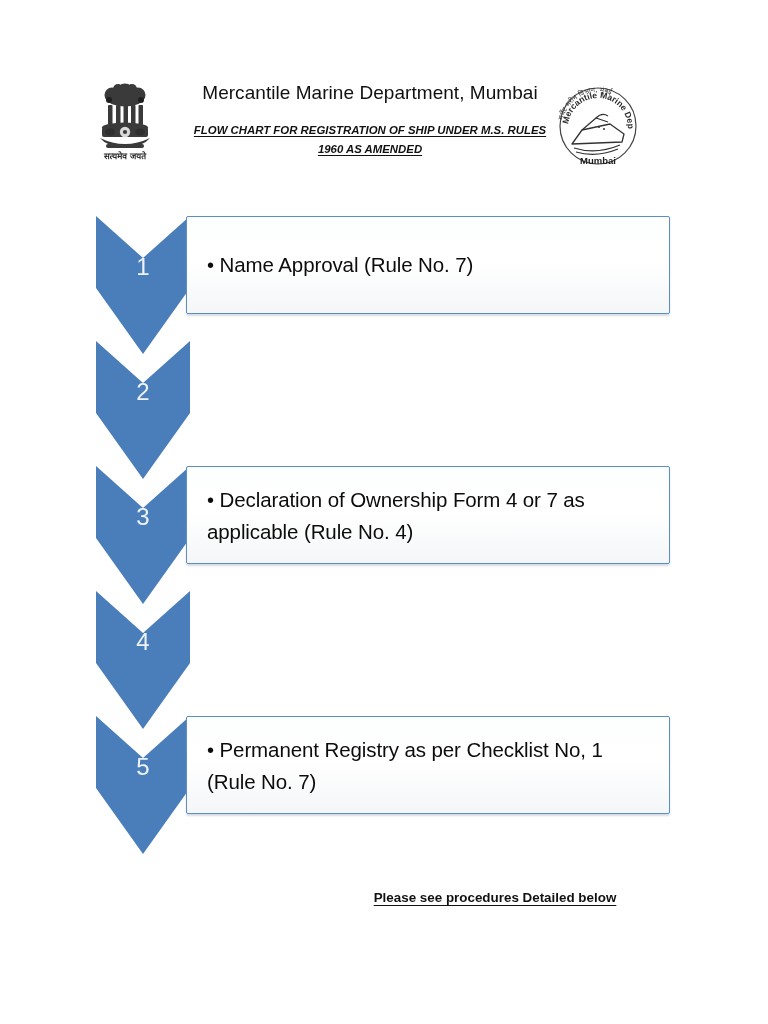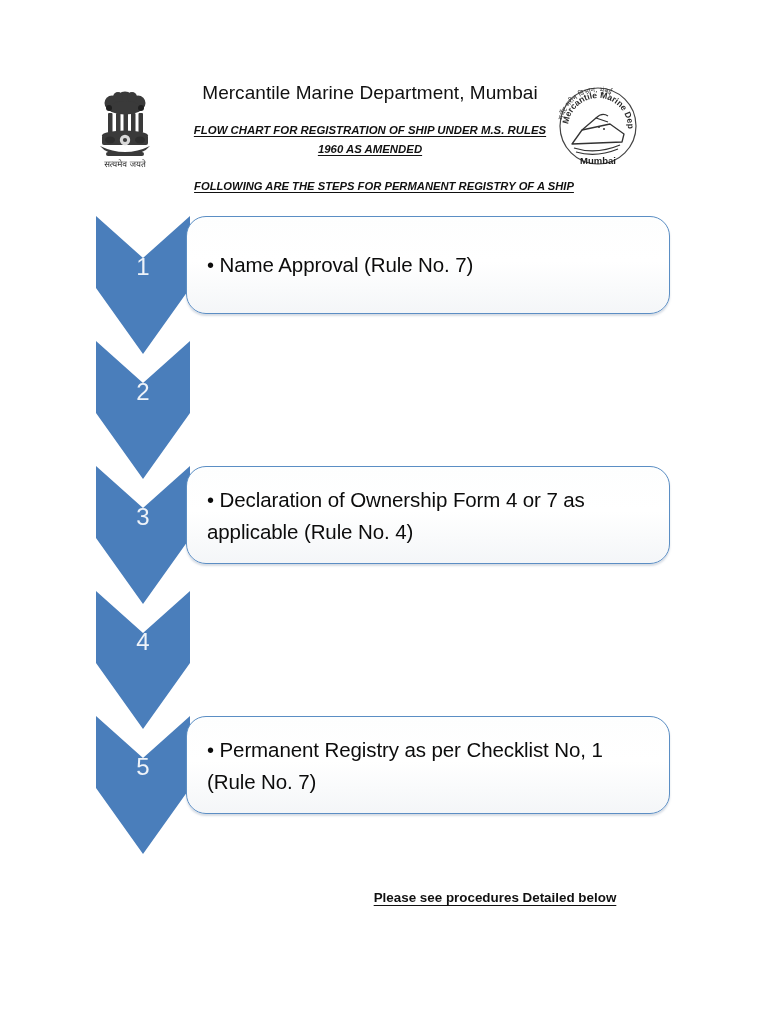--- a/index.html
+++ b/index.html
@@ -29,23 +29,24 @@
     position: absolute;
     left: 0;
     top: 74px;
     width: 768px;
     height: 130px;
   }
 
   .emblem-left {
     position: absolute;
     left: 96px;
-    top: 14px;
+    top: 6px;
     width: 58px;
     height: 84px;
+    font-weight: bold;
   }
   .emblem-left svg { display: block; }
 
   .emblem-right {
     position: absolute;
     left: 552px;
     top: 4px;
     width: 92px;
     height: 92px;
   }
@@ -140,21 +141,21 @@
   }
 
   .card {
     position: absolute;
     left: 186px;
     top: 0px;
     width: 484px;
     height: 98px;
     box-sizing: border-box;
     border: 1.6px solid #5b8ec4;
-    border-radius: 20px;
+    border-radius: 2px;
     background: linear-gradient(180deg, #fdfefe 0%, #ffffff 46%, #f4f6f8 100%);
     box-shadow: 0 2px 2px rgba(120,140,165,0.30);
     z-index: 2;
     display: flex;
     align-items: center;
     padding: 0 16px 0 20px;
   }
 
   .card-text {
     font-size: 20.5px;
@@ -265,23 +266,20 @@
           <path d="M24 74 q20 6 42 -3"></path>
         </g>
         <g fill="#333">
           <circle cx="47" cy="49" r="1"></circle>
           <circle cx="52" cy="51" r="1"></circle>
         </g>
         <text x="46" y="86" text-anchor="middle" font-size="9.5" font-weight="700" fill="#1e1e1e" font-family="Liberation Sans, sans-serif">Mumbai</text>
       </svg>
     </div>
 
-    <div class="subtitle">
-      <span>FOLLOWING ARE THE STEPS FOR PERMANENT REGISTRY OF A SHIP</span>
-    </div>
   </div>
 
   <div class="flow">
 
     <div class="step s1">
       <div class="chev">
         <svg viewBox="0 0 94 142" preserveAspectRatio="none" aria-hidden="true">
           <path d="M0,0 L47,42 L94,0 L94,72 L47,138 L0,72 Z" fill="#4a7ebb"></path>
         </svg>
       </div>

